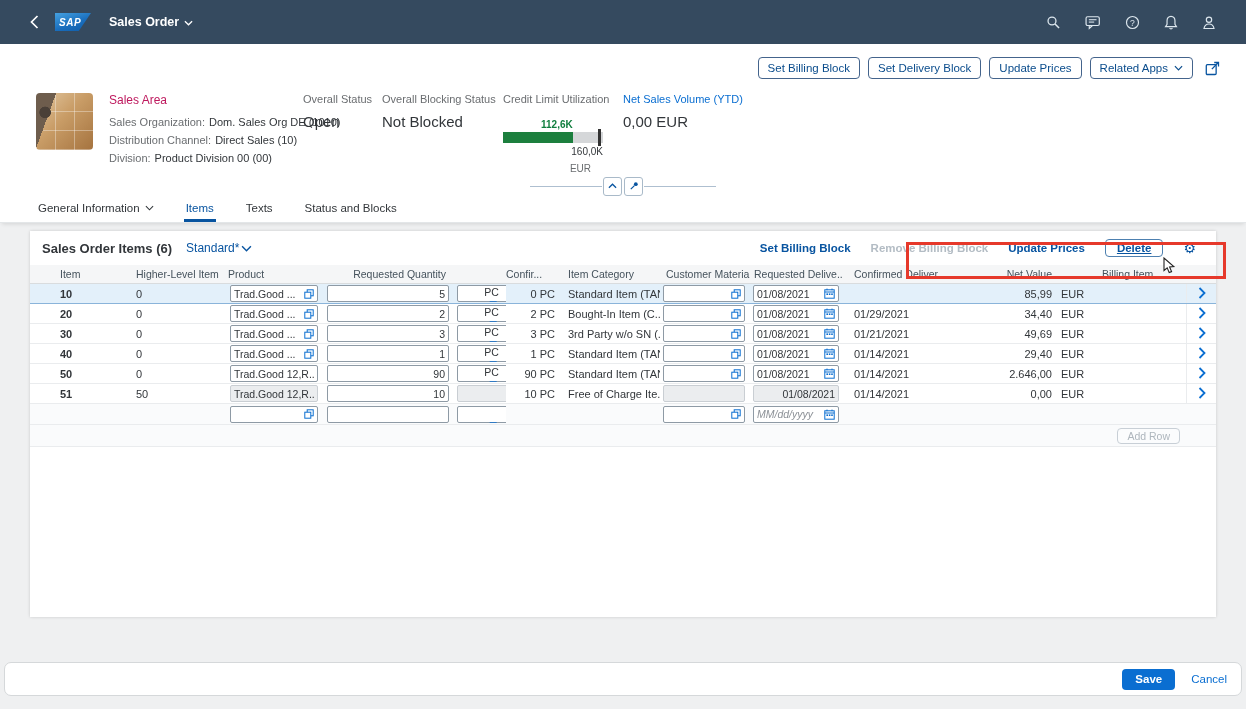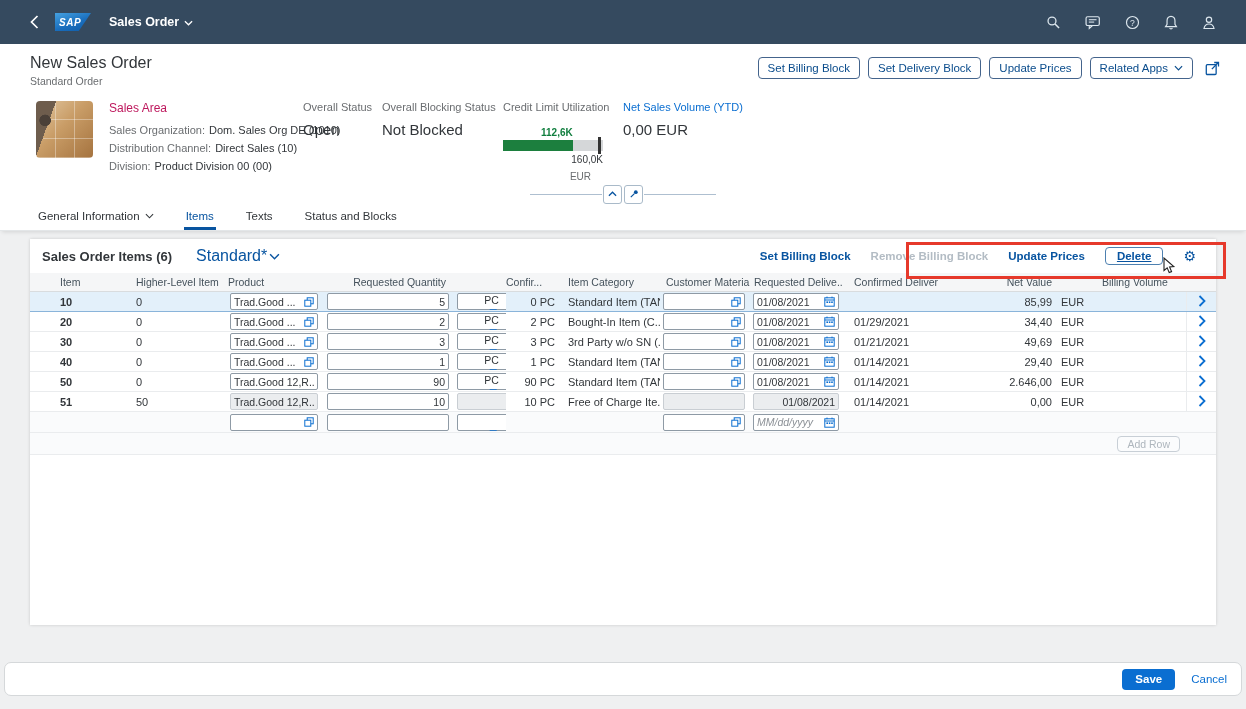--- a/index.html
+++ b/index.html
@@ -69,21 +69,21 @@
   .tabs { display:flex; gap:28px; padding:0 0 0 36px; border-bottom:1px solid #e3e6e8;
           box-shadow:0 3px 4px -2px rgba(0,0,0,.12); position:relative; }
   .tab { font-size:11.5px; color:#32363a; padding:4px 2px 8px; display:flex; align-items:center; gap:5px; cursor:pointer; }
   .tab.selected { color:#0854a0; border-bottom:3px solid #0854a0; padding-bottom:5px; }
 
   
   .content { position:relative; height:calc(709px - 236px); }
   .card { margin:8px 30px 0; background:#fff; height:386px; box-shadow:0 0 3px rgba(0,0,0,.16); display:flex; flex-direction:column; }
   .card-toolbar { height:34px; display:flex; align-items:center; padding:0 12px; }
   .tbl-title { font-size:13px; font-weight:600; color:#32363a; }
-  .variant { margin-left:24px; color:#0854a0; font-size:16px; display:flex; align-items:center; gap:2px; cursor:pointer; }
+  .variant { margin-left:14px; color:#0854a0; font-size:12px; display:flex; align-items:center; gap:2px; cursor:pointer; }
   .tb-actions { margin-left:auto; display:flex; align-items:center; gap:20px; padding-right:8px; }
   .txt-btn { background:none; border:none; font-family:inherit; font-size:11.5px; font-weight:600; color:#0854a0; cursor:pointer; }
   .txt-btn.disabled { color:#b3bcc4; cursor:default; }
   .btn-outline { background:#fff; border:1px solid #4d80b0; border-radius:4px; color:#0854a0;
                  font-family:inherit; font-size:11.5px; font-weight:600; padding:2px 11px; cursor:pointer;text-decoration:underline; }
   .gear { font-size:14px; color:#0854a0; line-height:1; cursor:pointer; }
 
   
   .thead { display:flex; align-items:center; height:19px; background:#f5f6f7; border-bottom:1px solid #d9dcde;
            font-size:10.5px; color:#45525c; }
@@ -198,24 +198,20 @@
           <svg width="14" height="15" viewBox="0 0 13 14">
             <circle cx="6.5" cy="4.4" r="2.5" fill="none" stroke="#dde7ee" stroke-width="1.1"></circle>
             <path d="M1.8 12.6 C2.4 9.6 4.2 8.4 6.5 8.4 C8.8 8.4 10.6 9.6 11.2 12.6 Z" fill="none" stroke="#dde7ee" stroke-width="1.1"></path>
           </svg>
         </span>
     </span>
   </header>
 
   <div class="page-head">
     <div class="title-row">
-      <div>
-        <div class="page-title">New Sales Order</div>
-        <div class="page-subtitle">Standard Order</div>
-      </div>
       <div class="title-actions">
         <button class="btn-ghost">Set Billing Block</button>
         <button class="btn-ghost">Set Delivery Block</button>
         <button class="btn-ghost">Update Prices</button>
         <button class="btn-ghost">
           <span>Related Apps</span>
           <svg width="9" height="6" viewBox="0 0 10 6">
               <path d="M1 1 L5 5 L9 1" fill="none" stroke="#0a4c8c" stroke-width="1.3"></path>
             </svg>
         </button>
@@ -327,21 +323,21 @@
         <div class="cell c-qty">Requested Quantity</div>
         <div class="cell c-unit"></div>
         <div class="cell c-conf" style="text-align:left">Confir...</div>
         <div class="cell c-cat">Item Category</div>
         <div class="cell c-cm" style="padding-left:6px">Customer Material</div>
         <div class="cell c-rd" style="padding-left:4px">Requested Delive...</div>
         <div class="cell c-cd">Confirmed Deliver...</div>
         <div class="cell c-spacer"></div>
         <div class="cell c-nv">Net Value</div>
         <div class="cell c-cur"></div>
-        <div class="cell c-bb">Billing Volume</div>
+        <div class="cell c-bb">Billing Item</div>
         <div class="cell c-nav"></div>
       </div>
 
       <div class="trow selected">
         <div class="cell c-sel"></div>
         <div class="cell c-item">10</div>
         <div class="cell c-hli">0</div>
         <div class="cell c-prod"><span class="field f-prod">
               <input value="Trad.Good ..." style="">
               <span class="vh">

